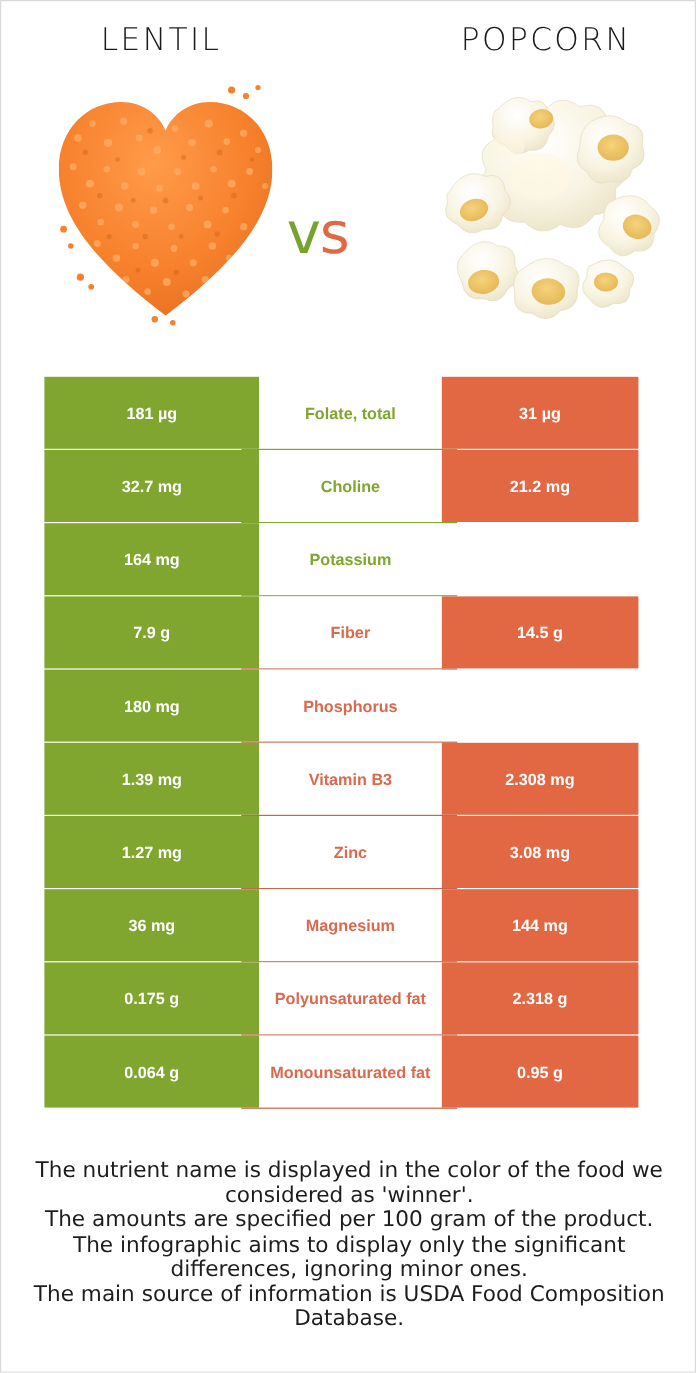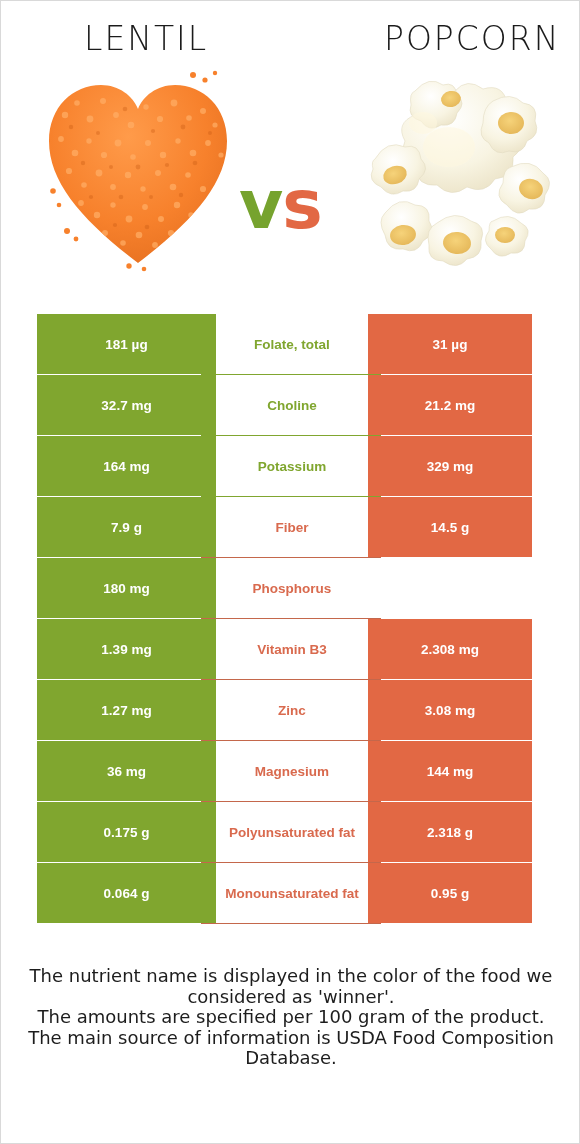--- a/index.html
+++ b/index.html
@@ -24,21 +24,21 @@
   }
 
   
   .header {
     position: relative;
     height: 62px;
   }
   .food-title {
     position: absolute;
     top: 18px;
-    font-size: 33px;
+    font-size: 26px;
     letter-spacing: 2.0px;
     color: #1b1b1b;
     font-weight: 300;
     font-family: "DejaVu Sans", sans-serif;
     white-space: nowrap;
     text-transform: uppercase;
   }
   .food-title.left  { left: 83px; }
   .food-title.right { left: 383px; }
 
@@ -51,22 +51,22 @@
     position: absolute;
     top: 0;
   }
   .hero-left  { left: 42px;  width: 190px; height: 210px; }
   .hero-right { left: 352px; width: 200px; height: 210px; }
 
   .vs {
     position: absolute;
     left: 238px;
     top: 108px;
-    font-size: 68px;
-    font-weight: 700;
+    font-size: 48px;
+    font-weight: 400;
     letter-spacing: -1px;
     font-family: "DejaVu Sans", sans-serif;
     line-height: 1;
   }
   .vs .v { color: #76a32e; }
   .vs .s { color: #e26844; }
 
   
   .table {
     position: absolute;
@@ -313,21 +313,20 @@
     <div class="row green">
       <div class="cell cell-left">32.7 mg</div>
       <div class="cell cell-mid">Choline</div>
       <div class="cell cell-right">21.2 mg</div>
       <div class="divider"></div>
     </div>
 
     <div class="row green">
       <div class="cell cell-left">164 mg</div>
       <div class="cell cell-mid">Potassium</div>
-      <div class="cell cell-right">329 mg</div>
       <div class="divider"></div>
     </div>
 
     <div class="row orange">
       <div class="cell cell-left">7.9 g</div>
       <div class="cell cell-mid">Fiber</div>
       <div class="cell cell-right">14.5 g</div>
       <div class="divider"></div>
     </div>
 
@@ -370,16 +369,17 @@
       <div class="cell cell-mid">Monounsaturated fat</div>
       <div class="cell cell-right">0.95 g</div>
       <div class="divider"></div>
     </div>
 
   </div>
 
   <div class="footer">
     <p>The nutrient name is displayed in the color of the food we considered as 'winner'.</p>
     <p>The amounts are specified per 100 gram of the product.</p>
+    <p>The infographic aims to display only the significant differences, ignoring minor ones.</p>
     <p>The main source of information is USDA Food Composition Database.</p>
   </div>
 
 </div>
 
 </body></html>

